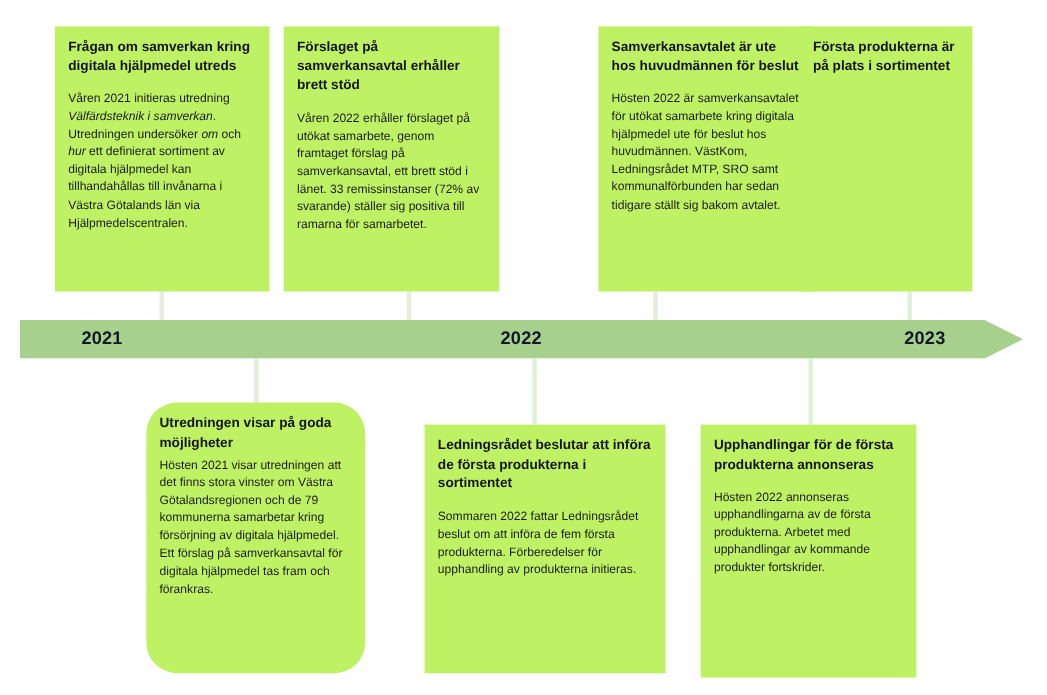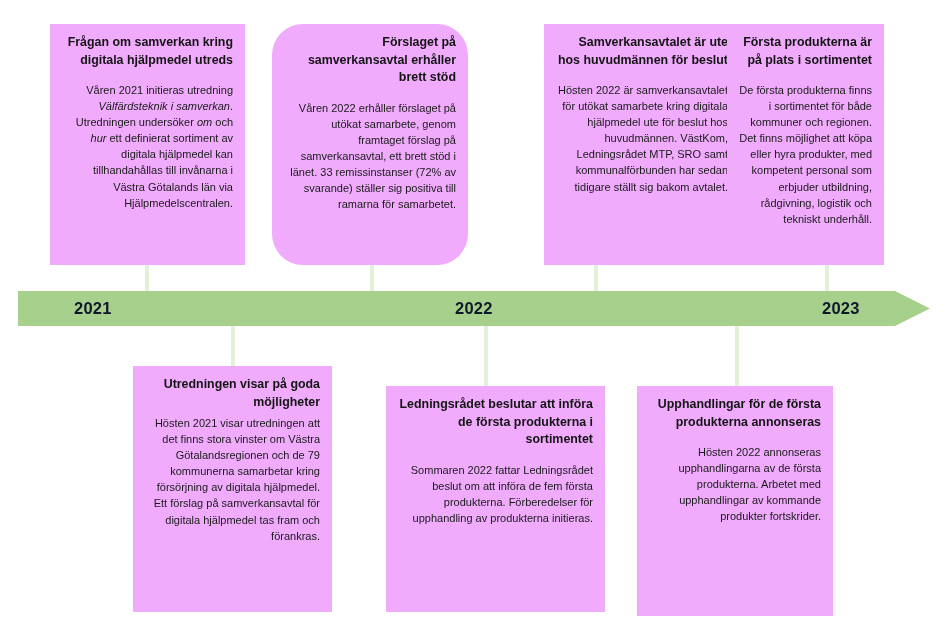--- a/index.html
+++ b/index.html
@@ -52,24 +52,24 @@
     font-size: 16.5px;
     font-weight: bold;
     color: #0f172a;
     letter-spacing: 0.2px;
     white-space: nowrap;
   }
 
   
   .card {
     position: absolute;
-    background: #f0abfc;
+    background: #bef264;
     box-sizing: border-box;
     padding: 10px 12px 20px 12px;
-    text-align: right;
+    text-align: left;
   }
   .card-title {
     font-size: 12.4px;
     font-weight: bold;
     line-height: 1.42;
     color: #141414;
     margin: 0;
   }
   .card-body {
     font-size: 11px;
@@ -106,36 +106,35 @@
   </div>
   <div class="year-label" style="left:74px;">2021</div>
   <div class="year-label" style="left:455px;">2022</div>
   <div class="year-label" style="left:822px;">2023</div>
 
   <div class="card" style="left:50px; top:24px; width:195px; height:241px;">
     <p class="card-title">Frågan om samverkan kring digitala hjälpmedel utreds</p>
     <p class="card-body" id="rich-body-1"><span>Våren 2021 initieras utredning </span><i>Välfärdsteknik i samverkan</i><span>. Utredningen undersöker </span><i>om</i><span> och </span><i>hur</i><span> ett definierat sortiment av digitala hjälpmedel kan tillhandahållas till invånarna i Västra Götalands län via Hjälpmedelscentralen.</span></p>
   </div>
 
-  <div class="card" style="left:272px; top:24px; width:196px; height:241px;border-radius:31px;">
+  <div class="card" style="left:258px; top:24px; width:196px; height:241px;">
     <p class="card-title">Förslaget på samverkansavtal erhåller brett stöd</p>
     <p class="card-body">Våren 2022 erhåller förslaget på utökat samarbete, genom framtaget förslag på samverkansavtal, ett brett stöd i länet. 33 remissinstanser (72% av svarande) ställer sig positiva till ramarna för samarbetet.</p>
   </div>
 
   <div class="card" style="left:496px; top:24px; width:196px; height:241px;margin-left:48px;">
     <p class="card-title">Samverkansavtalet är ute hos huvudmännen för beslut</p>
     <p class="card-body">Hösten 2022 är samverkansavtalet för utökat samarbete kring digitala hjälpmedel ute för beslut hos huvudmännen. VästKom, Ledningsrådet MTP, SRO samt kommunalförbunden har sedan tidigare ställt sig bakom avtalet.</p>
   </div>
 
   <div class="card" style="left:727px; top:24px; width:157px; height:241px;">
     <p class="card-title">Första produkterna är på plats i sortimentet</p>
-    <p class="card-body">De första produkterna finns i sortimentet för både kommuner och regionen. Det finns möjlighet att köpa eller hyra produkter, med kompetent personal som erbjuder utbildning, rådgivning, logistik och tekniskt underhåll.</p>
   </div>
 
-  <div class="card" style="left:133px; top:366px; width:199px; height:246px;">
+  <div class="card" style="left:133px; top:366px; width:199px; height:246px;border-radius:28px;">
     <p class="card-title">Utredningen visar på goda möjligheter</p>
     <p class="card-body tight">Hösten 2021 visar utredningen att det finns stora vinster om Västra Götalandsregionen och de 79 kommunerna samarbetar kring försörjning av digitala hjälpmedel. Ett förslag på samverkansavtal för digitala hjälpmedel tas fram och förankras.</p>
   </div>
 
   <div class="card" style="left:386px; top:386px; width:219px; height:226px;">
     <p class="card-title">Ledningsrådet beslutar att införa de första produkterna i sortimentet</p>
     <p class="card-body">Sommaren 2022 fattar Ledningsrådet beslut om att införa de fem första produkterna.  Förberedelser för upphandling av produkterna initieras.</p>
   </div>
 
   <div class="card" style="left:637px; top:386px; width:196px; height:230px;">

